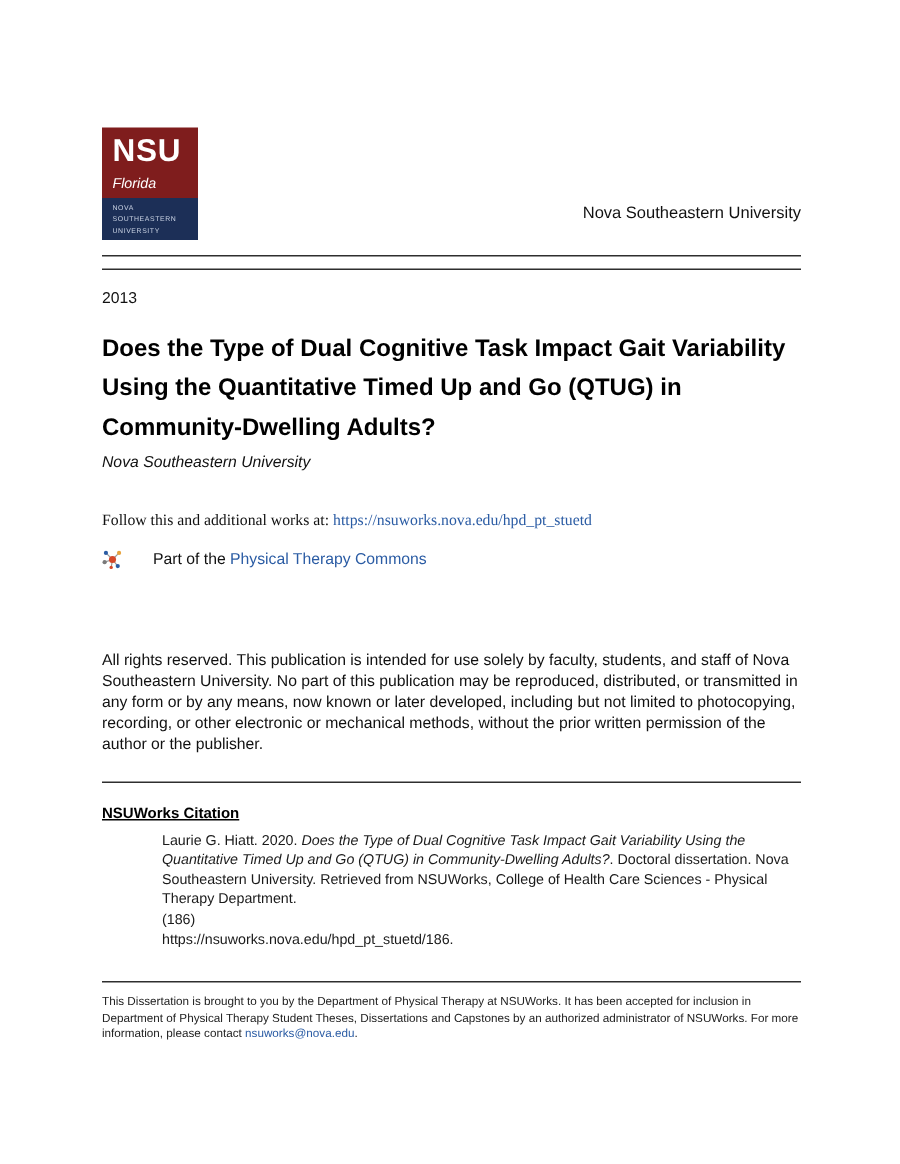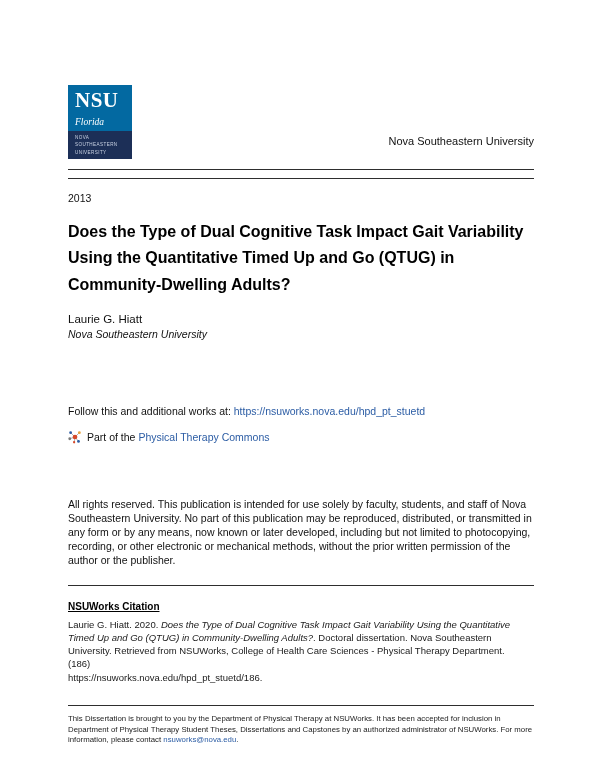--- a/index.html
+++ b/index.html
@@ -10,21 +10,21 @@
     position: relative;
     overflow: hidden;
     font-family: "Liberation Sans", sans-serif;
     color: #1a1a1a;
   }
   .page { padding: 85px 66px 0 68px; }
 
   
   .header-row { display: flex; justify-content: space-between; align-items: flex-end; }
   .logo { width: 64px; }
-  .logo-top { background: #0369a1; color: #ffffff; padding: 5px 4px 4px 7px; font-family: Liberation Serif, serif; }
+  .logo-top { background: #7f1d1d; color: #ffffff; padding: 5px 4px 4px 7px; }
   .logo-acronym { font-size: 21px; font-weight: bold; letter-spacing: 0.5px; line-height: 1; }
   .logo-subtitle { font-size: 9.5px; font-style: italic; margin-top: 6px; }
   .logo-banner { background: #1c2f57; color: #c9d2e3; font-size: 4.6px; letter-spacing: 0.4px; padding: 3px 4px 3px 7px; line-height: 1.6; }
   .header-right { text-align: right; padding-bottom: 12px; }
   .university-name { font-size: 11px; color: #111111; }
   .repository-name { display: block; margin-top: 5px; font-size: 15px; font-weight: bold; color: #2b5ca4; text-decoration: none; cursor: pointer; }
 
   .rule { border: none; border-top: 1px solid #2e2e2e; }
   .rule-top { margin-top: 10px; }
   .rule-breadcrumb { margin-top: 8px; }
@@ -36,29 +36,29 @@
   .collection-link { width: 230px; font-size: 10px; line-height: 1.35; color: #2b5ca4; text-decoration: none; cursor: pointer; }
   .department-link { font-size: 10px; color: #2b5ca4; align-self: center; text-decoration: none; cursor: pointer; }
 
   .year { margin-top: 13px; font-size: 10.5px; color: #111111; }
 
   .title { margin-top: 15px; font-size: 16px; font-weight: 700; line-height: 1.65; color: #000000; }
 
   .author { margin-top: 15px; font-size: 11.5px; color: #111111; }
   .affiliation { margin-top: 3px; font-size: 10.5px; font-style: italic; color: #111111; }
 
-  .follow-line { margin-top: 65px; font-size: 10.5px; color: #111111; }
-  .partof-line { margin-top: 13px; font-size: 10.5px; color: #111111; display: flex; align-items: center; gap: 5px; }
+  .follow-line { margin-top: 28px; font-size: 10.5px; color: #111111; font-family: Liberation Serif, serif; }
+  .partof-line { margin-top: 13px; font-size: 10.5px; color: #111111; display: flex; align-items: center; gap: 20px; }
   .dc-icon { display: inline-flex; width: 14px; height: 14px; }
   .link { color: #2b5ca4; text-decoration: none; cursor: pointer; }
 
   .rights { margin-top: 54px; font-size: 10.5px; line-height: 1.32; color: #111111; }
 
   .citation-heading { margin-top: 15px; font-size: 10px; font-weight: bold; color: #000000; text-decoration: underline; }
-  .citation-body { margin-top: 6px; font-size: 9.5px; line-height: 1.4; color: #1a1a1a; }
+  .citation-body { margin-top: 6px; font-size: 9.5px; line-height: 1.4; color: #1a1a1a; margin-left: 40px; }
   .citation-body .block { display: block; }
 
   .footer { margin-top: 8px; font-size: 7.8px; line-height: 1.35; color: #222222; }
 </style>
 </head>
 <body>
 
 <div class="page">
 
   <div class="header-row">
@@ -79,21 +79,20 @@
 
   <hr class="rule rule-top">
 
 
   <hr class="rule rule-breadcrumb">
 
   <div class="year">2013</div>
 
   <h1 class="title">Does the Type of Dual Cognitive Task Impact Gait Variability Using the Quantitative Timed Up and Go (QTUG) in Community-Dwelling Adults?</h1>
 
-  <div class="author">Laurie G. Hiatt</div>
   <div class="affiliation">Nova Southeastern University</div>
 
   <div class="follow-line">
     <span>Follow this and additional works at: </span><a class="link">https://nsuworks.nova.edu/hpd_pt_stuetd</a>
   </div>
 
   <div class="partof-line">
     <span class="dc-icon">
       <svg viewBox="0 0 16 16" width="14" height="14" aria-hidden="true">
         <g stroke="#9a9a9a" stroke-width="0.9">

